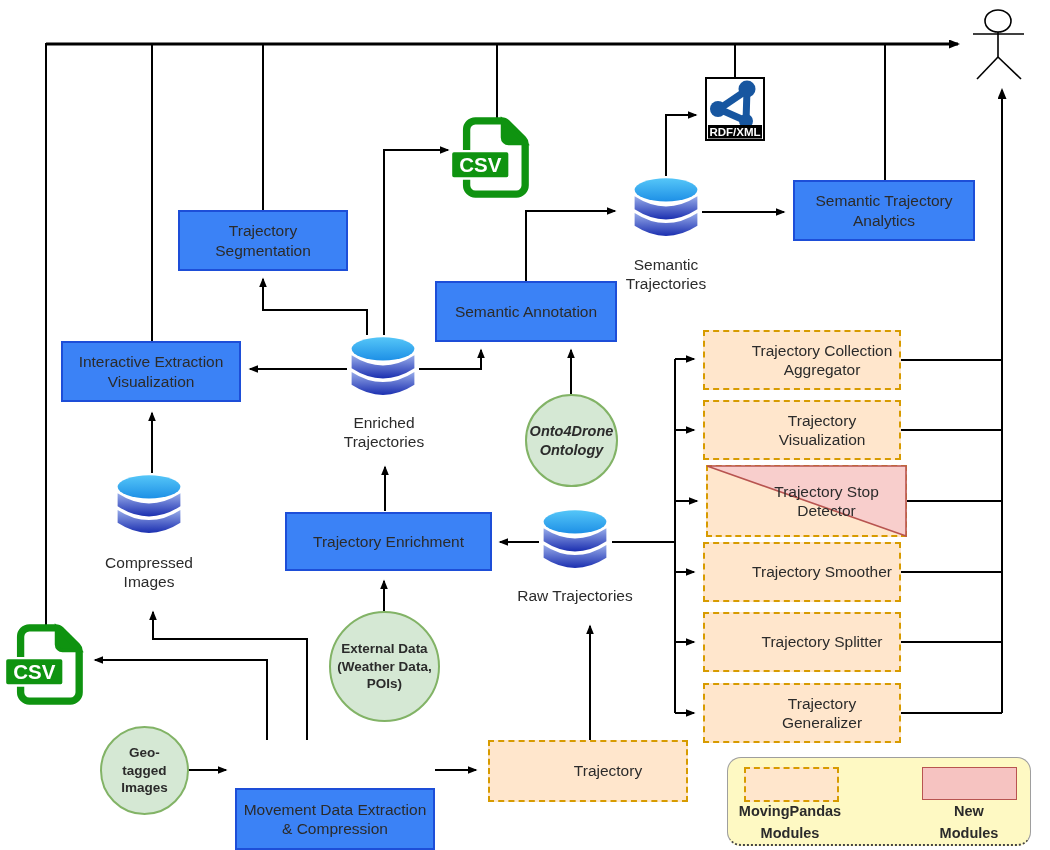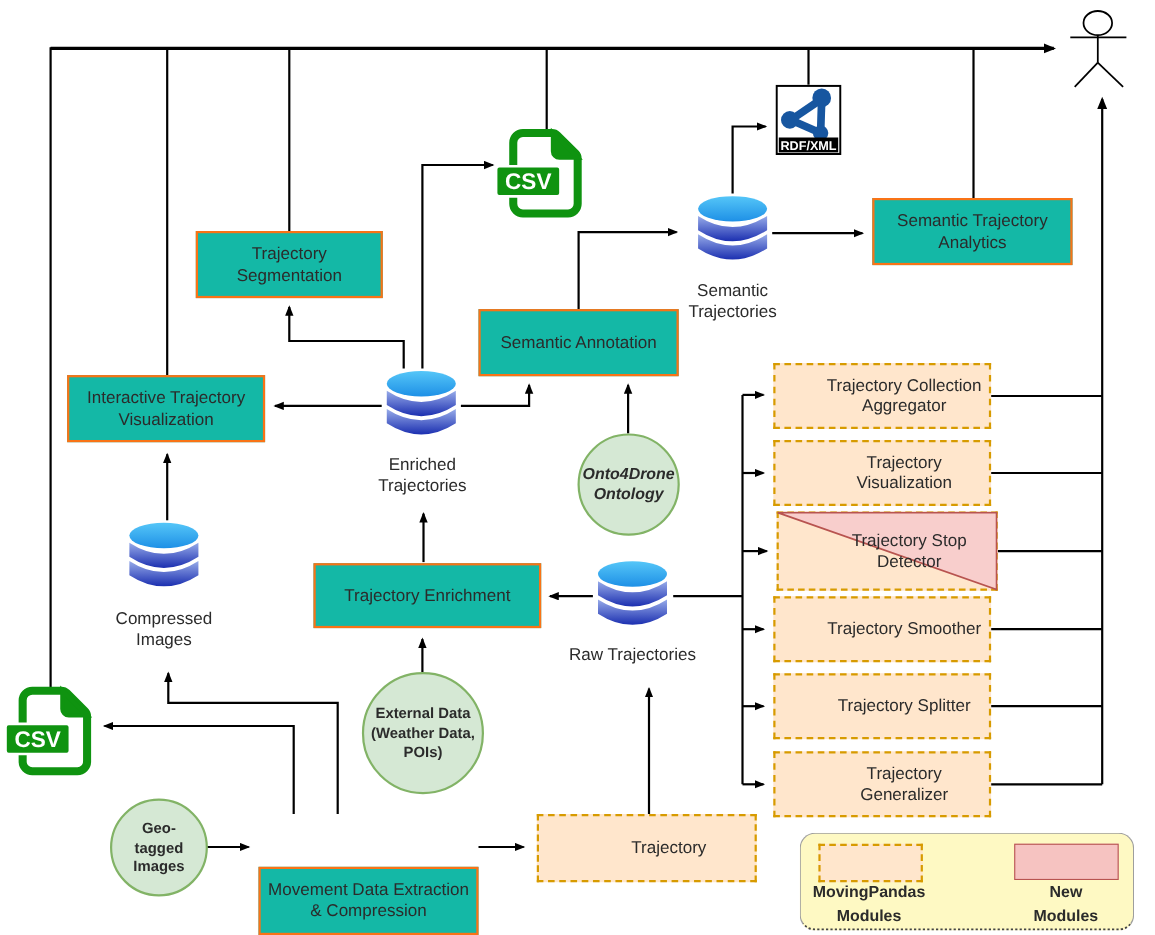--- a/index.html
+++ b/index.html
@@ -5,21 +5,21 @@
   html,body{margin:0;padding:0;background:#ffffff;}
   #canvas{
     position:relative;width:1050px;height:850px;background:#fff;overflow:hidden;
     font-family:"Liberation Sans", sans-serif;color:#2b2b2b;
   }
   .abs{position:absolute;}
   .node{
     position:absolute;display:flex;align-items:center;justify-content:center;
     text-align:center;font-size:15.5px;line-height:1.25;padding:2px 6px;box-sizing:border-box;
   }
-  .box-pink{background:#14b8a6;border:2px solid #f97316;}
+  .box-pink{background:#3b82f6;border:2px solid #1d4ed8;}
   .box-orange{background:#ffe6cc;border:2px dashed #d79b00;padding-left:46px;}
   .circle-green{
     background:#d5e8d4;border:2.5px solid #82b366;border-radius:50%;
     font-weight:bold;font-size:13.5px;line-height:1.3;
   }
   .italic{font-style:italic;font-size:14.5px;}
   .db-label{
     position:absolute;text-align:center;font-size:15.5px;line-height:1.25;
   }
   #connector-layer{position:absolute;left:0;top:0;z-index:1;}
@@ -103,21 +103,21 @@
       <ellipse cx="33" cy="16" rx="13" ry="11"></ellipse>
       <line x1="8" y1="29" x2="59" y2="29"></line>
       <line x1="33" y1="27" x2="33" y2="52"></line>
       <line x1="33" y1="52" x2="12" y2="74"></line>
       <line x1="33" y1="52" x2="56" y2="74"></line>
     </g>
   </svg>
 
   <div class="node box-pink" style="left:178px;top:210px;width:170px;height:61px;">Trajectory Segmentation</div>
 
-  <div class="node box-pink" style="left:61px;top:341px;width:180px;height:61px;">Interactive Trajectory Visualization</div>
+  <div class="node box-pink" style="left:61px;top:341px;width:180px;height:61px;">Interactive Extraction Visualization</div>
 
   <div class="node box-pink" style="left:435px;top:281px;width:182px;height:61px;">Semantic Annotation</div>
 
   <div class="node box-pink" style="left:793px;top:180px;width:182px;height:61px;">Semantic Trajectory Analytics</div>
 
   <div class="node box-pink" style="left:285px;top:512px;width:207px;height:59px;">Trajectory Enrichment</div>
 
   <div class="node box-pink" style="left:235px;top:740px;width:200px;height:62px;margin-top:48px;">Movement Data Extraction &amp; Compression</div>
 
   <div class="node box-orange" style="left:488px;top:740px;width:200px;height:62px;">Trajectory</div>

